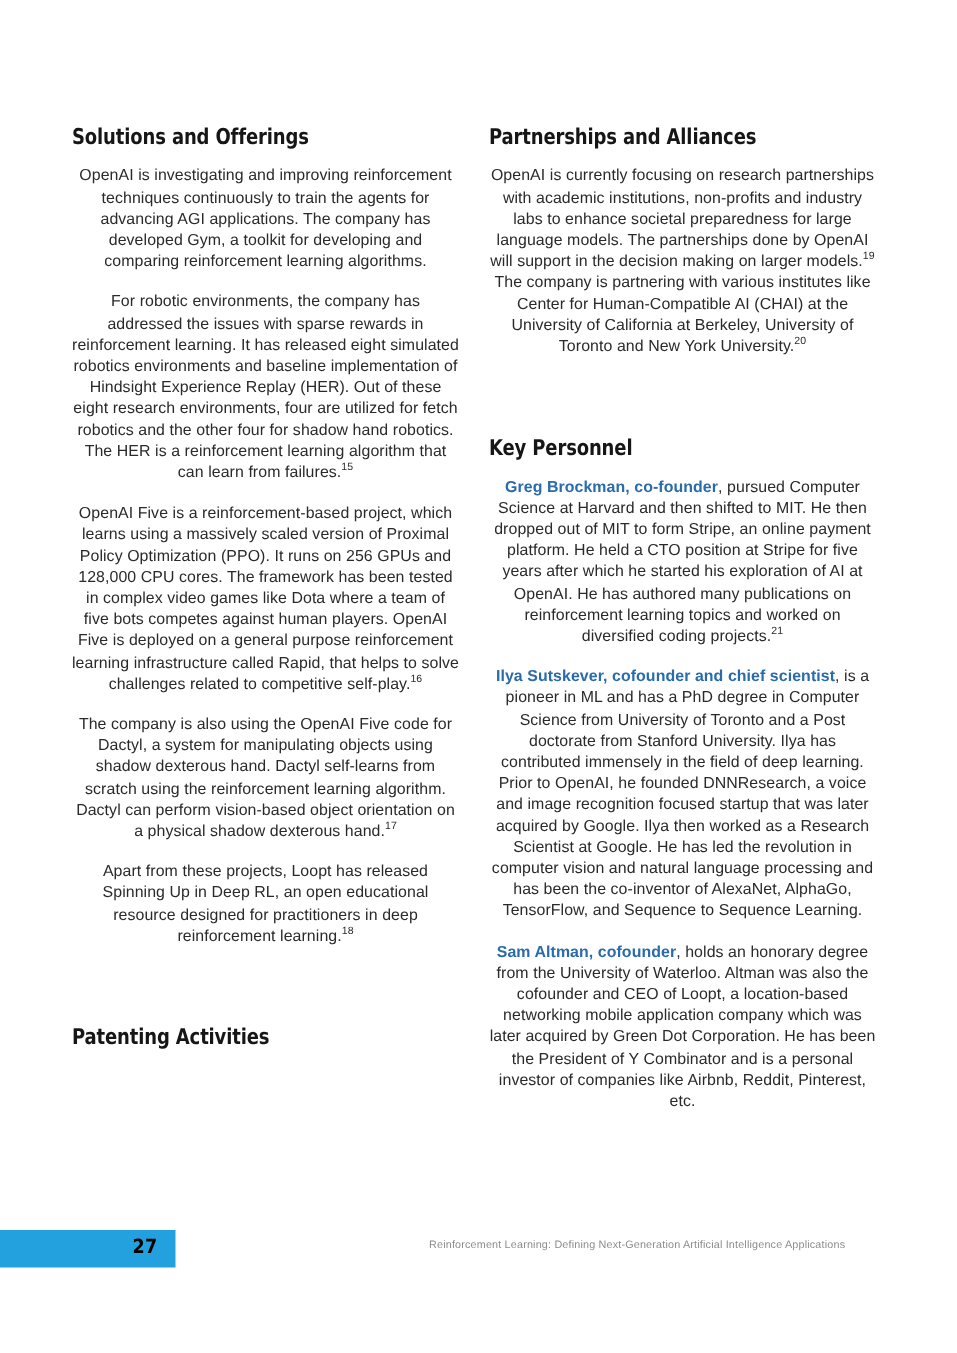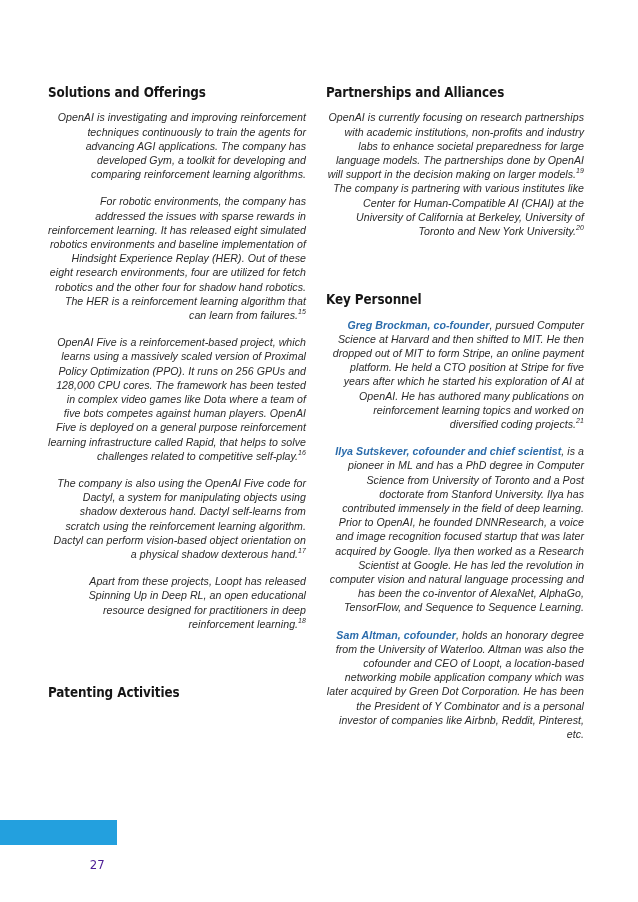--- a/index.html
+++ b/index.html
@@ -40,23 +40,22 @@
     line-height: 1.2;
     transform: scaleX(0.92);
     transform-origin: left center;
   }
 
   p.body-text {
     font-size: 10.6px;
     line-height: 14.2px;
     color: #2a2a2a;
     margin: 0 0 13px 0;
-    text-align: right;
+    text-align: center;
     letter-spacing: 0.005em;
-    font-style: italic;
   }
   p.body-text:last-child { margin-bottom: 0; }
 
   .person-name {
     color: #2a6bab;
     font-weight: bold;
   }
   sup.fn {
     font-size: 7px;
     vertical-align: super;
@@ -70,26 +69,25 @@
     left: 0;
     top: 820px;
     width: 117px;
     height: 25px;
     background: #23a0de;
   }
   .page-number {
     position: absolute;
     right: 12px;
     top: 4px;
-    color: #4c1d95;
+    color: #000000;
     font-family: "DejaVu Sans Condensed", "Liberation Sans Narrow", "Liberation Sans", sans-serif;
     font-size: 13px;
-    font-weight: normal;
+    font-weight: bold;
     letter-spacing: 0.2px;
-    margin-top: 33px;
   }
   .footer-title {
     position: absolute;
     left: 286px;
     top: 825px;
     font-size: 7.2px;
     color: #8d8d8d;
     letter-spacing: 0.12px;
     white-space: nowrap;
   }
@@ -136,14 +134,15 @@
       <p class="body-text"><span class="person-name">Ilya Sutskever, cofounder and chief scientist</span><span>, is a pioneer in ML and has a PhD degree in Computer Science from University of Toronto and a Post doctorate from Stanford University. Ilya has contributed immensely in the field of deep learning.  Prior to OpenAI, he founded DNNResearch, a voice and image recognition focused startup that was later acquired by Google.  Ilya then worked as a Research Scientist at Google.  He has led the revolution in computer vision and natural language processing and has been the co-inventor of AlexaNet, AlphaGo, TensorFlow, and Sequence to Sequence Learning.</span></p>
 
       <p class="body-text"><span class="person-name">Sam Altman, cofounder</span><span>, holds an honorary degree from the University of Waterloo. Altman was also the cofounder and CEO of Loopt, a location-based networking mobile application company which was later acquired by Green Dot Corporation. He has been the President of Y Combinator and is a personal investor of companies like Airbnb, Reddit, Pinterest, etc.</span></p>
     </div>
   </div>
 
   <div class="page-number-bar">
     <span class="page-number">27</span>
   </div>
 
+  <div class="footer-title">Reinforcement Learning: Defining Next-Generation Artificial Intelligence Applications</div>
 
 </div>
 
 </body></html>

